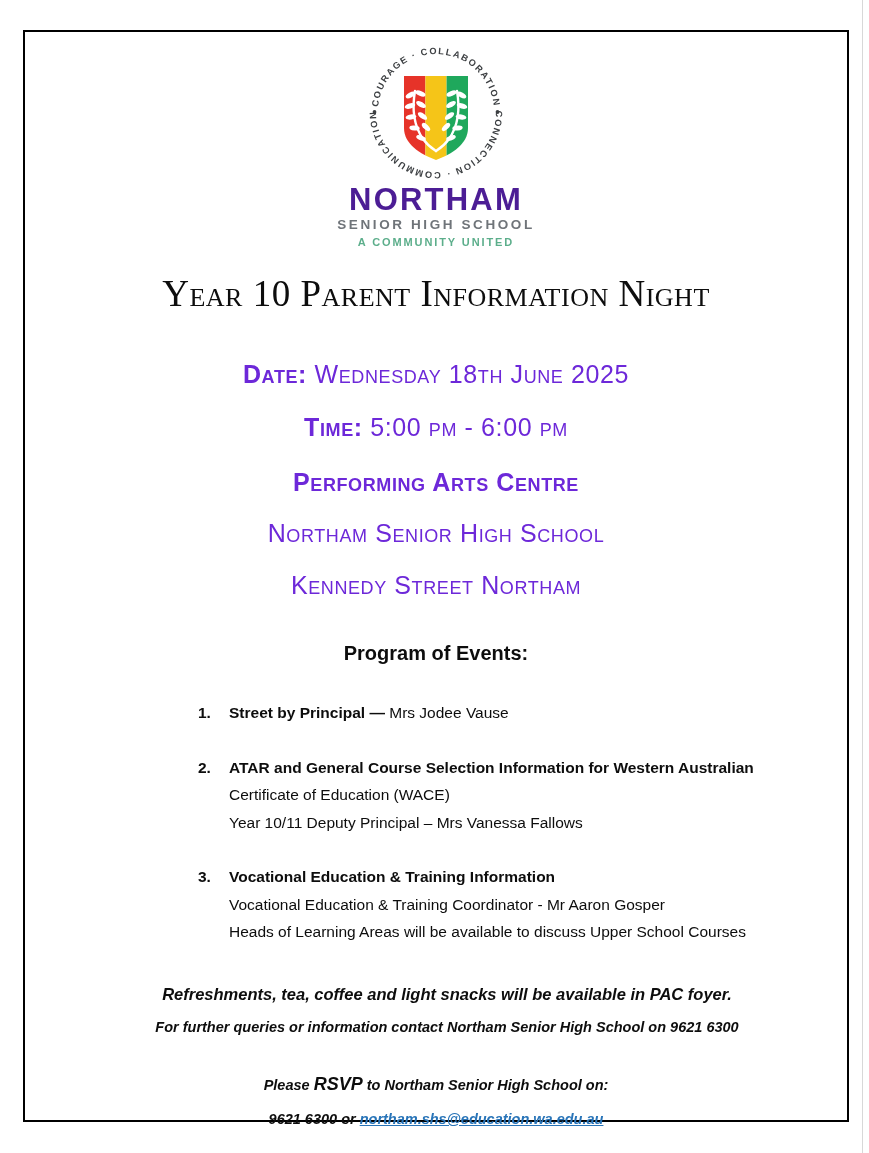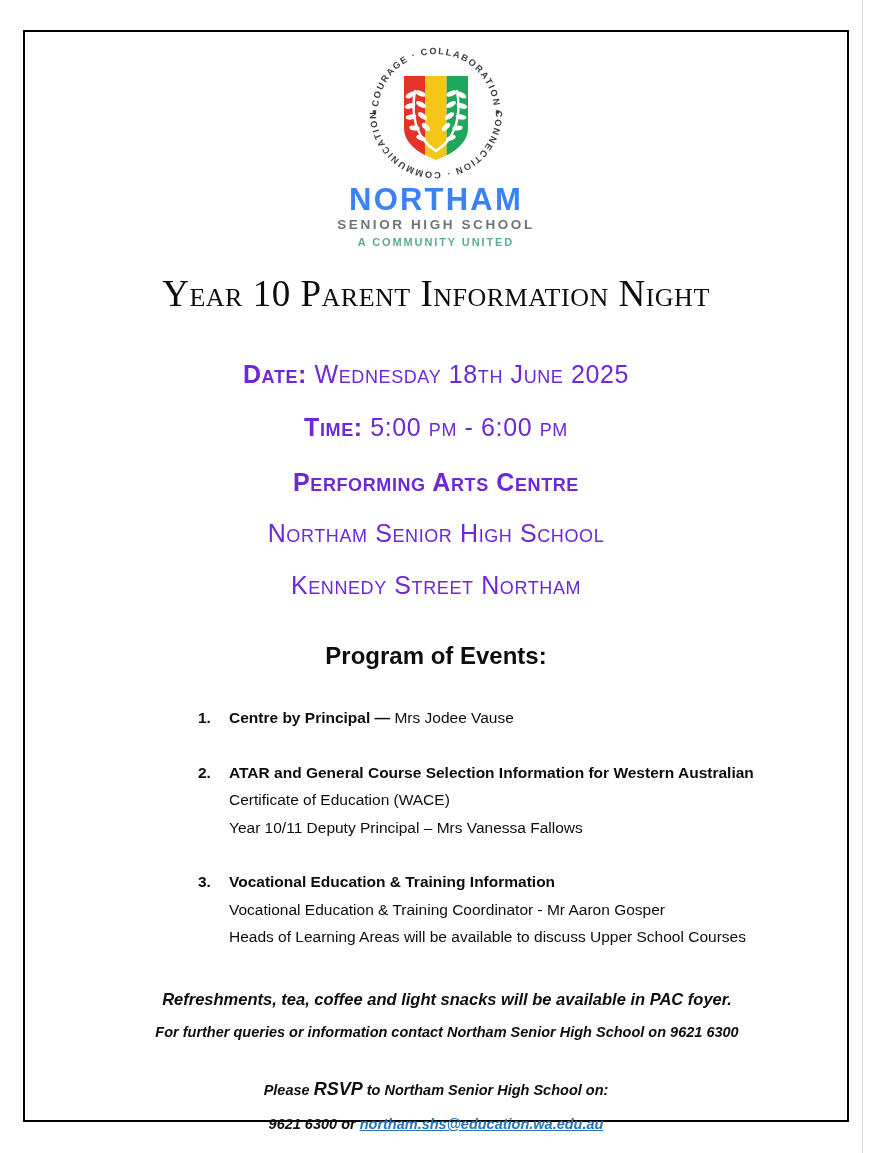--- a/index.html
+++ b/index.html
@@ -66,21 +66,21 @@
   }
   .logo-wordmark {
     margin-top: -4px;
     line-height: 1;
   }
   .wm-northam {
     font-family: "Liberation Sans", sans-serif;
     font-weight: bold;
     font-size: 31px;
     letter-spacing: 2.2px;
-    color: #3b82f6;
+    color: #4c1d95;
     display: block;
   }
   .wm-senior {
     font-family: "Liberation Sans", sans-serif;
     font-weight: bold;
     font-size: 13.5px;
     letter-spacing: 2.6px;
     color: #6f7479;
     display: block;
     margin-top: 3px;
@@ -133,21 +133,21 @@
   .detail-line.venue-sub {
     font-weight: normal;
     margin-bottom: 23px;
   }
 
   
   .program-heading {
     text-align: center;
     font-family: "Liberation Sans", sans-serif;
     font-weight: bold;
-    font-size: 24px;
+    font-size: 20px;
     color: #0d0d0d;
     margin-top: 42px;
   }
 
   .program-list {
     margin: 34px 0 0 0;
     padding: 0;
     list-style: none;
   }
   .program-item {
@@ -332,21 +332,21 @@
         <div class="detail-line venue-sub">Northam Senior High School</div>
         <div class="detail-line venue-sub">Kennedy Street Northam</div>
       </div>
 
       <div class="program-heading">Program of Events:</div>
 
       <ol class="program-list">
 
         <li class="program-item">
           <span class="item-num">1.</span>
-          <span class="item-head">Centre by Principal —</span><span class="plain"> Mrs Jodee Vause</span>
+          <span class="item-head">Street by Principal —</span><span class="plain"> Mrs Jodee Vause</span>
         </li>
 
         <li class="program-item">
           <span class="item-num">2.</span>
           <span class="item-head">ATAR and General Course Selection Information for Western Australian</span>
           <span class="item-sub">Certificate of Education (WACE)</span>
           <span class="item-sub">Year 10/11 Deputy Principal – Mrs Vanessa Fallows</span>
         </li>
 
         <li class="program-item">

